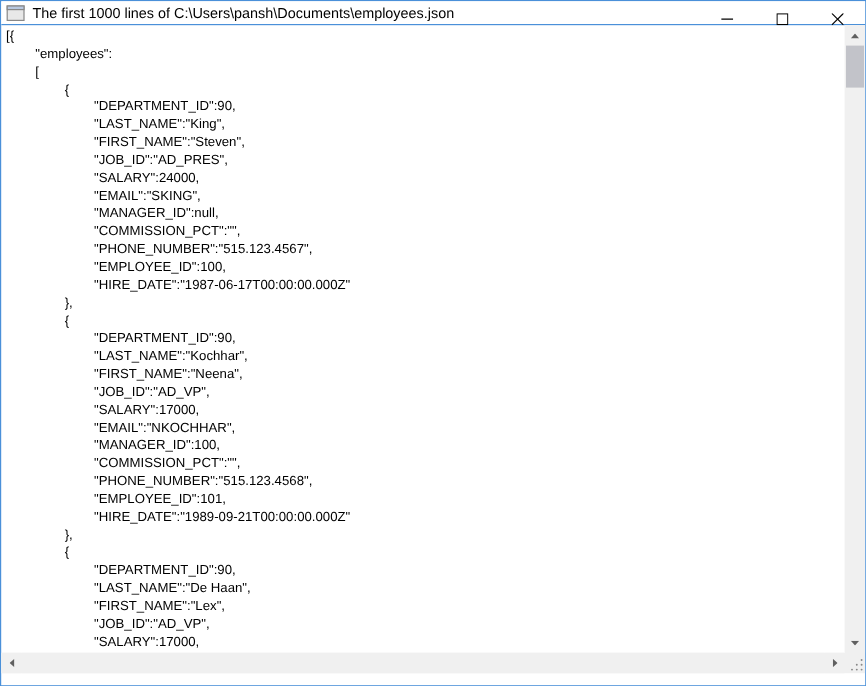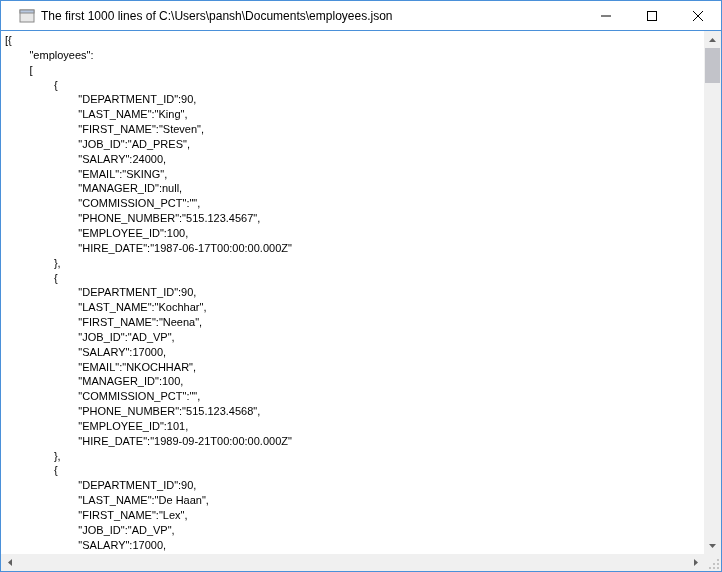--- a/index.html
+++ b/index.html
@@ -10,26 +10,26 @@
     body {
       font-family: "Segoe UI", Tahoma, sans-serif;
       font-size: 12px;
       background: #fff;
       width: 722px;
       height: 572px;
       overflow: hidden;
       border: 1px solid #4a90d9;
     }
     .titlebar {
-      height: 30px;
+      height: 20px;
       background: #fff;
       border-bottom: 1px solid #4a90d9;
       display: flex;
       align-items: center;
-      padding-left: 18px;
+      padding-left: 4px;
     }
     .titlebar-icon {
       width: 16px;
       height: 16px;
       margin-right: 6px;
       display: inline-flex;
       align-items: center;
       justify-content: center;
     }
     .title-text {

